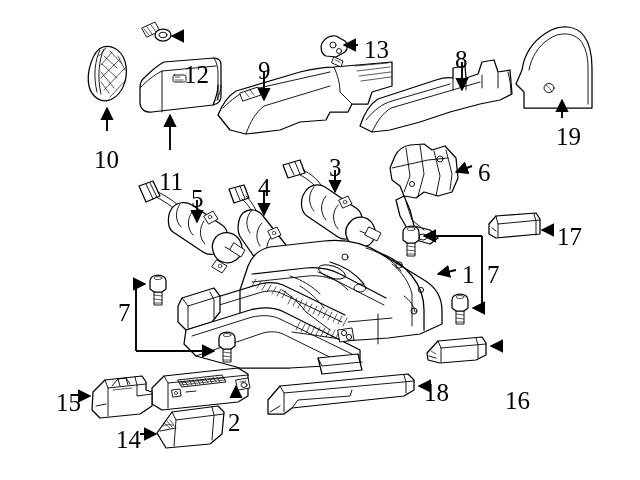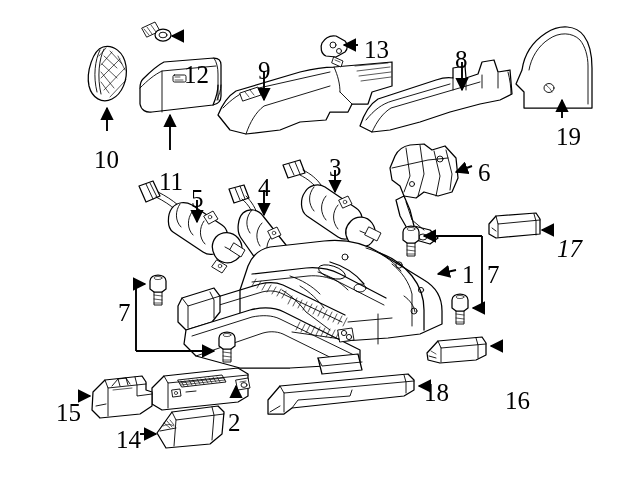--- a/index.html
+++ b/index.html
@@ -518,19 +518,19 @@
   <div class="callout" style="left:478px; top:160px;">6</div>
   <div class="callout" style="left:487px; top:262px;">7</div>
   <div class="callout" style="left:118px; top:300px;">7</div>
   <div class="callout" style="left:455px; top:47px;">8</div>
   <div class="callout" style="left:258px; top:58px;">9</div>
   <div class="callout" style="left:94px; top:105px;margin-top:42px;">10</div>
   <div class="callout" style="left:159px; top:125px;margin-top:44px;">11</div>
   <div class="callout" style="left:184px; top:26px;margin-top:36px;">12</div>
   <div class="callout" style="left:364px; top:37px;">13</div>
   <div class="callout" style="left:116px; top:427px;">14</div>
-  <div class="callout" style="left:56px; top:400px;">15</div>
+  <div class="callout" style="left:56px; top:390px;">15</div>
   <div class="callout" style="left:505px; top:340px;margin-top:48px;">16</div>
-  <div class="callout" style="left:557px; top:236px;font-style:italic;">17</div>
+  <div class="callout" style="left:557px; top:224px;">17</div>
   <div class="callout" style="left:424px; top:380px;">18</div>
   <div class="callout" style="left:556px; top:124px;">19</div>
 
 </div>
 
 </body></html>

